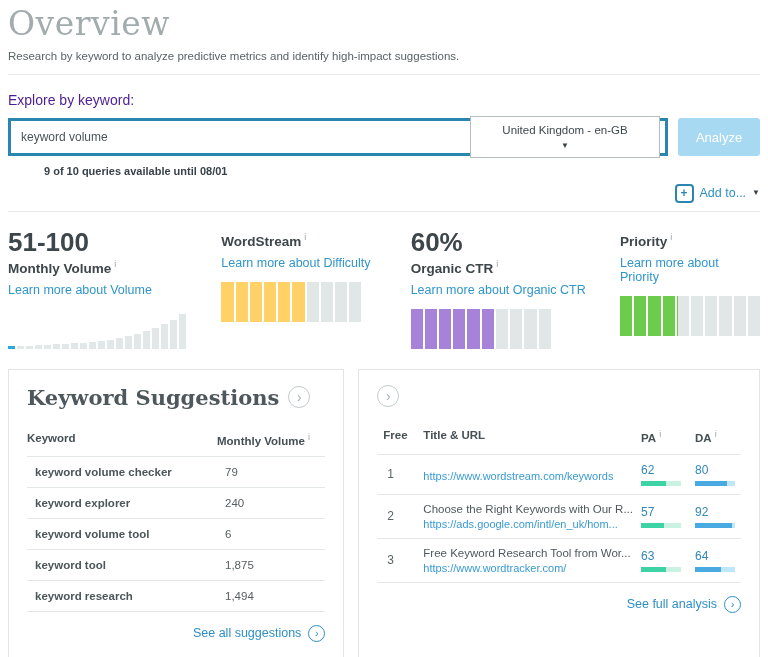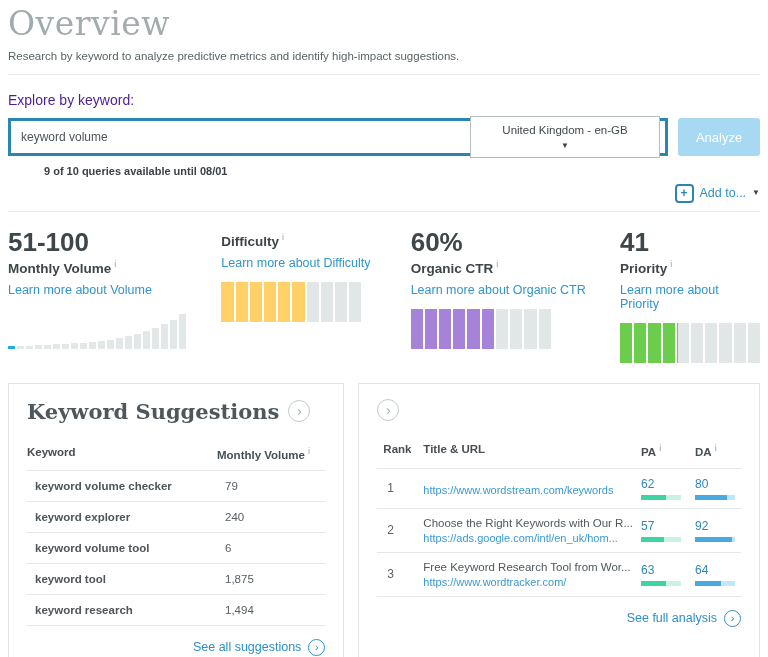--- a/index.html
+++ b/index.html
@@ -153,21 +153,21 @@
           <div class="hbar" style="height: 18px;"></div>
           <div class="hbar" style="height: 21px;"></div>
           <div class="hbar" style="height: 25px;"></div>
           <div class="hbar" style="height: 29px;"></div>
           <div class="hbar" style="height: 35px;"></div>
         </div>
     </div>
 
     <div class="metric metric-difficulty">
       <div class="metric-label">
-        <span>Difficulty</span><sup class="info">i</sup>
+        <span>WordStream</span><sup class="info">i</sup>
       </div>
       <a class="metric-link">Learn more about Difficulty</a>
       <div class="segbar">
           <div class="seg">
             <div class="seg-fill" style="width: 100%; background: rgb(255, 209, 103);"></div>
           </div>
           <div class="seg">
             <div class="seg-fill" style="width: 100%; background: rgb(255, 209, 103);"></div>
           </div>
           <div class="seg">
@@ -215,21 +215,20 @@
             <div class="seg-fill" style="width: 100%; background: rgb(167, 130, 217);"></div>
           </div>
           <div class="seg"></div>
           <div class="seg"></div>
           <div class="seg"></div>
           <div class="seg"></div>
         </div>
     </div>
 
     <div class="metric metric-priority">
-      <div class="metric-value">41</div>
       <div class="metric-label">
         <span>Priority</span><sup class="info">i</sup>
       </div>
       <a class="metric-link">Learn more about Priority</a>
       <div class="segbar">
           <div class="seg">
             <div class="seg-fill" style="width: 100%; background: rgb(108, 204, 75);"></div>
           </div>
           <div class="seg">
             <div class="seg-fill" style="width: 100%; background: rgb(108, 204, 75);"></div>
@@ -300,21 +299,21 @@
       </div>
     </div>
 
     <div class="panel panel-serp">
       <div class="panel-inner">
         <div class="panel-title">
           <span class="circle-icon">›</span>
         </div>
         <div class="serp-table">
           <div class="serp-head">
-            <div class="col-rank">Rank</div>
+            <div class="col-rank">Free</div>
             <div class="col-title">Title &amp; URL</div>
             <div class="col-pa">
               <span>PA</span><sup class="info">i</sup>
             </div>
             <div class="col-da">
               <span>DA</span><sup class="info">i</sup>
             </div>
           </div>
           <div>
               <div class="serp-row">

